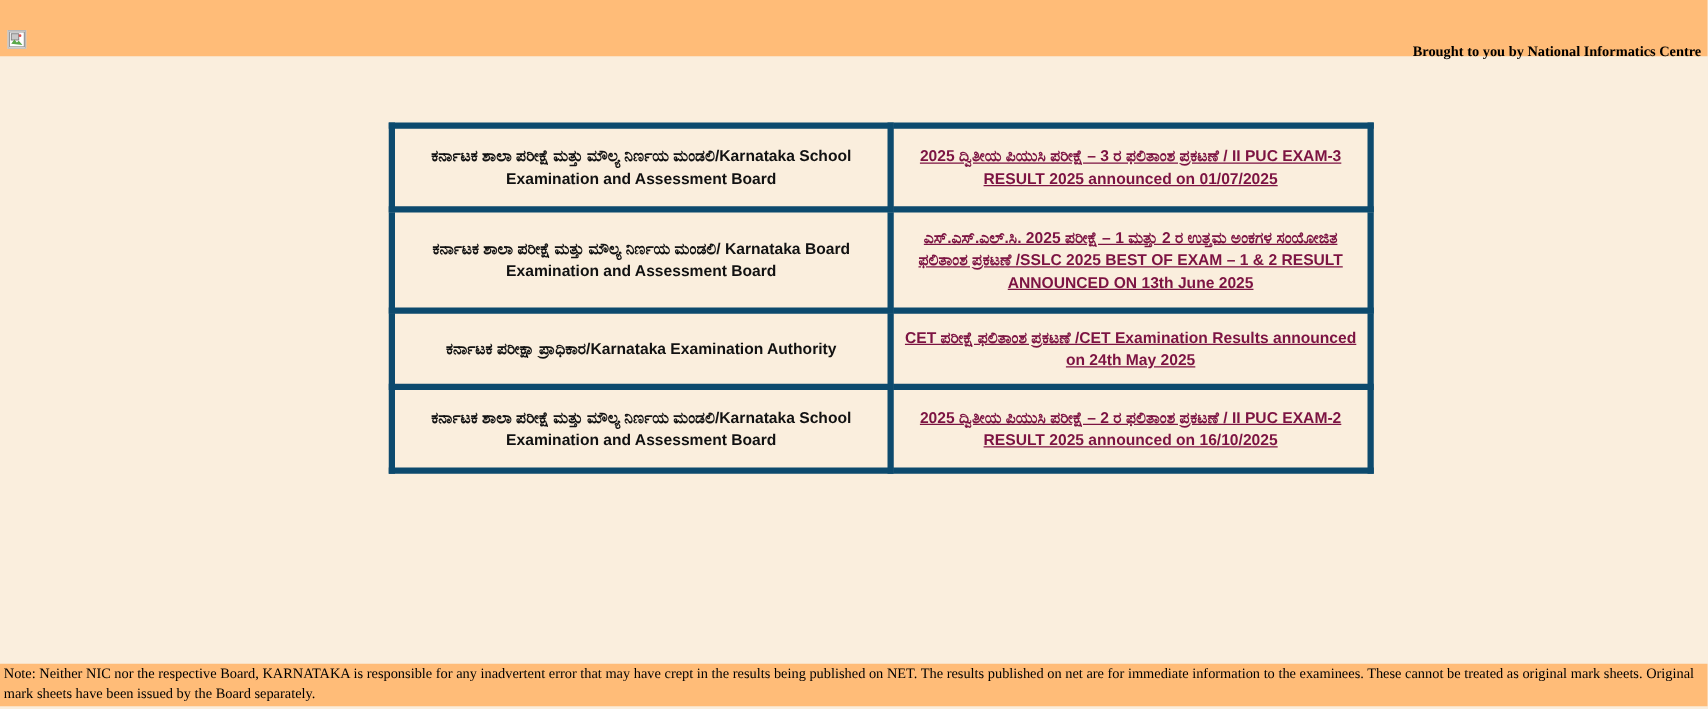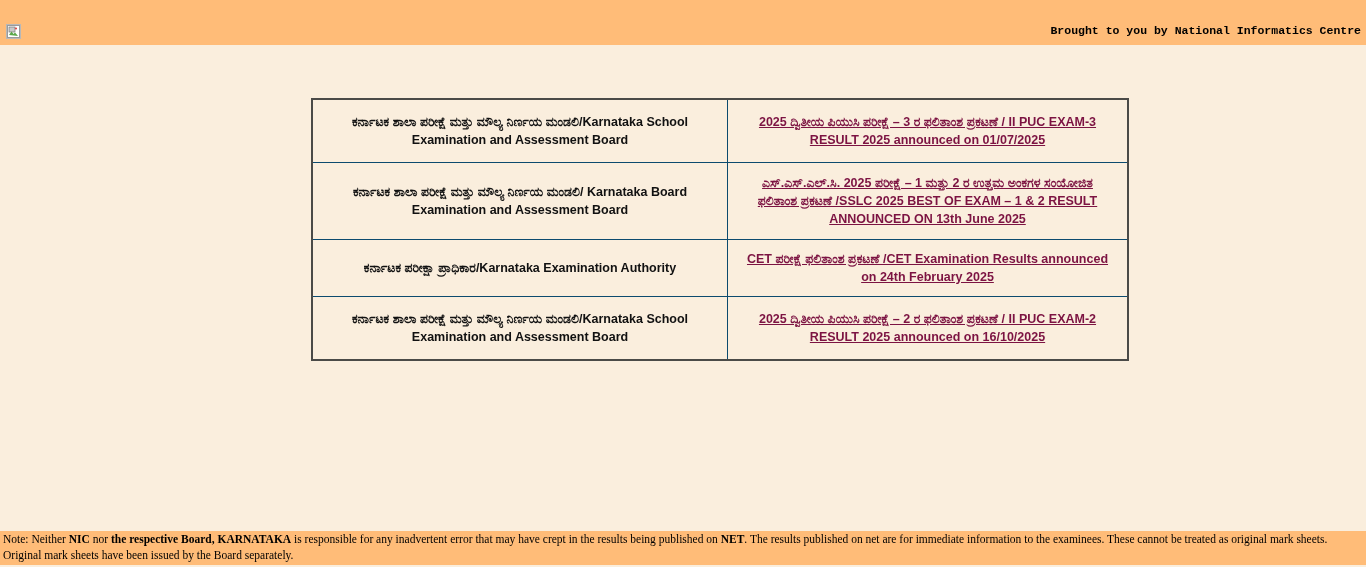--- a/index.html
+++ b/index.html
@@ -33,22 +33,22 @@
     text-align: center;
     font-family: "Liberation Sans", "DejaVu Sans", sans-serif;
     font-weight: bold;
     font-size: 15px;
     color: #8c0b26;
     letter-spacing: 0.2px;
   }
   #nic-credit {
     position: absolute;
     right: 5px;
-    top: 24px;
-    font-family: Liberation Mono, monospace;
+    top: 36px;
+    font-family: Liberation Serif, serif;
     font-weight: bold;
     font-size: 11.5px;
     color: #000000;
     letter-spacing: 0px;
     text-align: right;
   }
   #broken-image-icon {
     position: absolute;
     left: 6px;
     top: 24px;
@@ -66,22 +66,22 @@
     position: absolute;
     left: 311px;
     top: 98px;
     width: 745px;
     border-collapse: collapse;
     border: 2px solid #4a4a47;
     background: #faeedd;
     table-layout: fixed;
   }
   #results-table td {
-    border: 1px solid #0c4a6e;
-    padding: 6px 18px;
+    border: 5px solid #0c4a6e;
+    padding: 6px 8px;
     vertical-align: middle;
     text-align: center;
   }
   td.board-cell {
     width: 378px;
     font-family: "Liberation Sans", "DejaVu Sans", sans-serif;
     font-weight: bold;
     font-size: 12.5px;
     color: #111111;
     line-height: 1.45;
@@ -110,21 +110,21 @@
     top: 531px;
     width: 1366px;
     background: #ffbc78;
     padding: 1px 3px 2px 3px;
     box-sizing: border-box;
     font-family: "Liberation Serif", "DejaVu Serif", serif;
     font-size: 11.5px;
     color: #000000;
     line-height: 1.35;
   }
-  #footer-note b { font-weight: bold; margin-top: 21px; }
+  #footer-note b { font-weight: normal; margin-top: 21px; }
 </style>
 </head>
 <body>
 
 <div id="header-band">
 
   <div id="broken-image-icon">
     <svg width="13" height="13" viewBox="0 0 13 13">
       <rect x="0.5" y="0.5" width="12" height="12" fill="#ffffff" stroke="#9a9a9a" stroke-width="1"></rect>
       <rect x="2" y="2" width="6" height="5" fill="#c9c9c9" stroke="#7a7a7a" stroke-width="0.7"></rect>
@@ -146,21 +146,21 @@
     </tr>
     <tr class="row-h2">
       <td class="board-cell">ಕರ್ನಾಟಕ ಶಾಲಾ ಪರೀಕ್ಷೆ ಮತ್ತು ಮೌಲ್ಯ ನಿರ್ಣಯ ಮಂಡಲಿ/ Karnataka Board Examination and Assessment Board</td>
       <td class="link-cell">
         <a href="#">ಎಸ್.ಎಸ್.ಎಲ್.ಸಿ. 2025 ಪರೀಕ್ಷೆ – 1 ಮತ್ತು 2 ರ ಉತ್ತಮ ಅಂಕಗಳ ಸಂಯೋಜಿತ ಫಲಿತಾಂಶ ಪ್ರಕಟಣೆ /SSLC 2025 BEST OF EXAM – 1 &amp; 2 RESULT ANNOUNCED ON 13th June 2025</a>
       </td>
     </tr>
     <tr class="row-h3">
       <td class="board-cell">ಕರ್ನಾಟಕ ಪರೀಕ್ಷಾ ಪ್ರಾಧಿಕಾರ/Karnataka Examination Authority</td>
       <td class="link-cell">
-        <a href="#">CET ಪರೀಕ್ಷೆ ಫಲಿತಾಂಶ ಪ್ರಕಟಣೆ /CET Examination Results announced on 24th February 2025</a>
+        <a href="#">CET ಪರೀಕ್ಷೆ ಫಲಿತಾಂಶ ಪ್ರಕಟಣೆ /CET Examination Results announced on 24th May 2025</a>
       </td>
     </tr>
     <tr class="row-h4">
       <td class="board-cell">ಕರ್ನಾಟಕ ಶಾಲಾ ಪರೀಕ್ಷೆ ಮತ್ತು ಮೌಲ್ಯ ನಿರ್ಣಯ ಮಂಡಲಿ/Karnataka School Examination and Assessment Board</td>
       <td class="link-cell">
         <a href="#">2025 ದ್ವಿತೀಯ ಪಿಯುಸಿ ಪರೀಕ್ಷೆ – 2 ರ ಫಲಿತಾಂಶ ಪ್ರಕಟಣೆ / II PUC EXAM-2 RESULT 2025 announced on 16/10/2025</a>
       </td>
     </tr>
   </tbody>
 </table>

